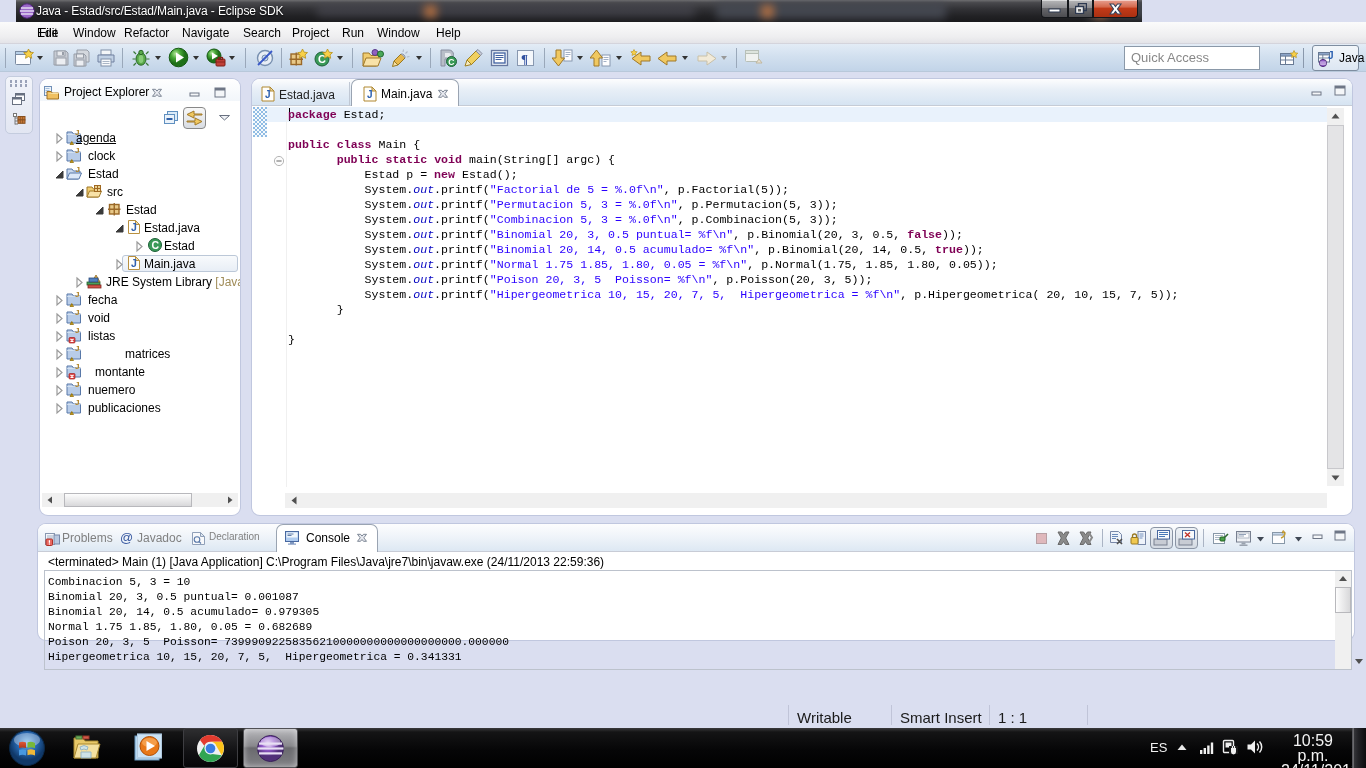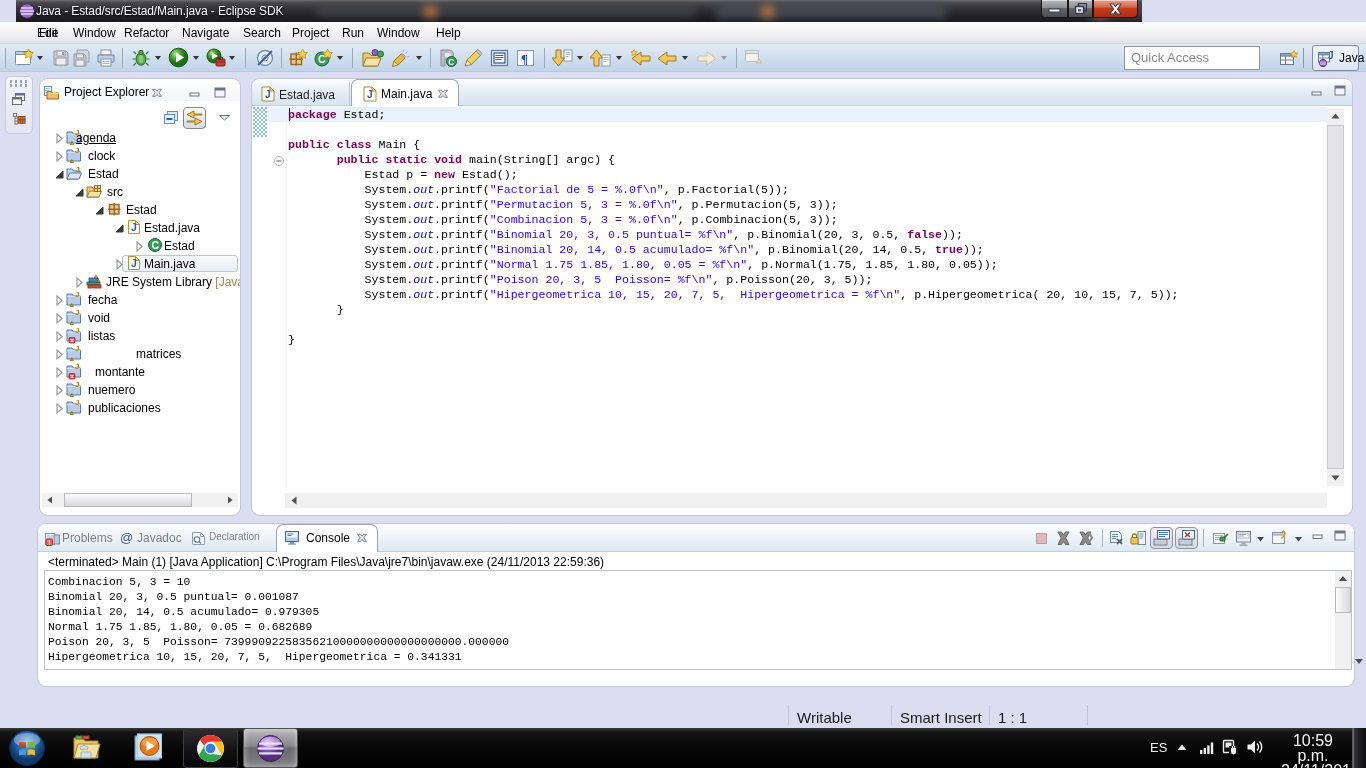--- a/index.html
+++ b/index.html
@@ -36,21 +36,21 @@
 
 #qa { position:absolute; left:1124px; top:46px; width:136px; height:24px; background:#fff; border:1px solid #8a98a8; font-size:13px; color:#888; line-height:22px; padding-left:6px; }
 
 
 #persp { position:absolute; left:1312px; top:45px; width:47px; height:26px; border:1px solid #7e8da0; border-radius:3px; background:linear-gradient(#f2f6fa,#dce6f2); display:flex; align-items:center; font-size:12px; color:#000; }
 
 
 .panel { position:absolute; background:#fff; border-radius:8px; box-shadow:0 0 0 1px rgba(165,175,205,.5); }
 #explorer { left:40px; top:79px; width:200px; height:436px; overflow:hidden; }
 #editor { left:252px; top:79px; width:1100px; height:436px; }
-#consolep { left:38px; top:524px; width:1316px; height:162px; }
+#consolep { left:38px; top:524px; width:1316px; height:116px; }
 
 
 #tree { position:absolute; left:0; top:50px; width:198px; }
 .trow { position:relative; height:18px; font-size:12px; color:#000; }
 .trow span.lbl { position:absolute; top:2px; white-space:nowrap; }
 .trow .ar { position:absolute; top:2px; width:14px; height:15px; }
 .trow .ti { position:absolute; top:0px; width:16px; height:17px; }
 
 
 #code { position:absolute; left:288px; top:107px; width:1050px; font-family:"Liberation Mono",monospace; font-size:11.6px; line-height:15px; white-space:pre; color:#000; }
@@ -489,21 +489,21 @@
           <span class="lbl" style="left:48px;">listas</span>
         </div>
       <div class="trow">
           <svg class="ar" style="left:13px;">
             <use href="#arrc"></use>
           </svg>
           <svg class="ti" style="left:26px;">
             <use href="#jfolder"></use>
             <use href="#warnb"></use>
           </svg>
-          <span class="lbl" style="left:59px;padding-left:37px;">matrices</span>
+          <span class="lbl" style="left:48px;padding-left:37px;">matrices</span>
         </div>
       <div class="trow">
           <svg class="ar" style="left:13px;">
             <use href="#arrc"></use>
           </svg>
           <svg class="ti" style="left:26px;">
             <use href="#jfolder"></use>
             <use href="#errb"></use>
           </svg>
           <span class="lbl" style="left:48px;padding-left:7px;">montante</span>

